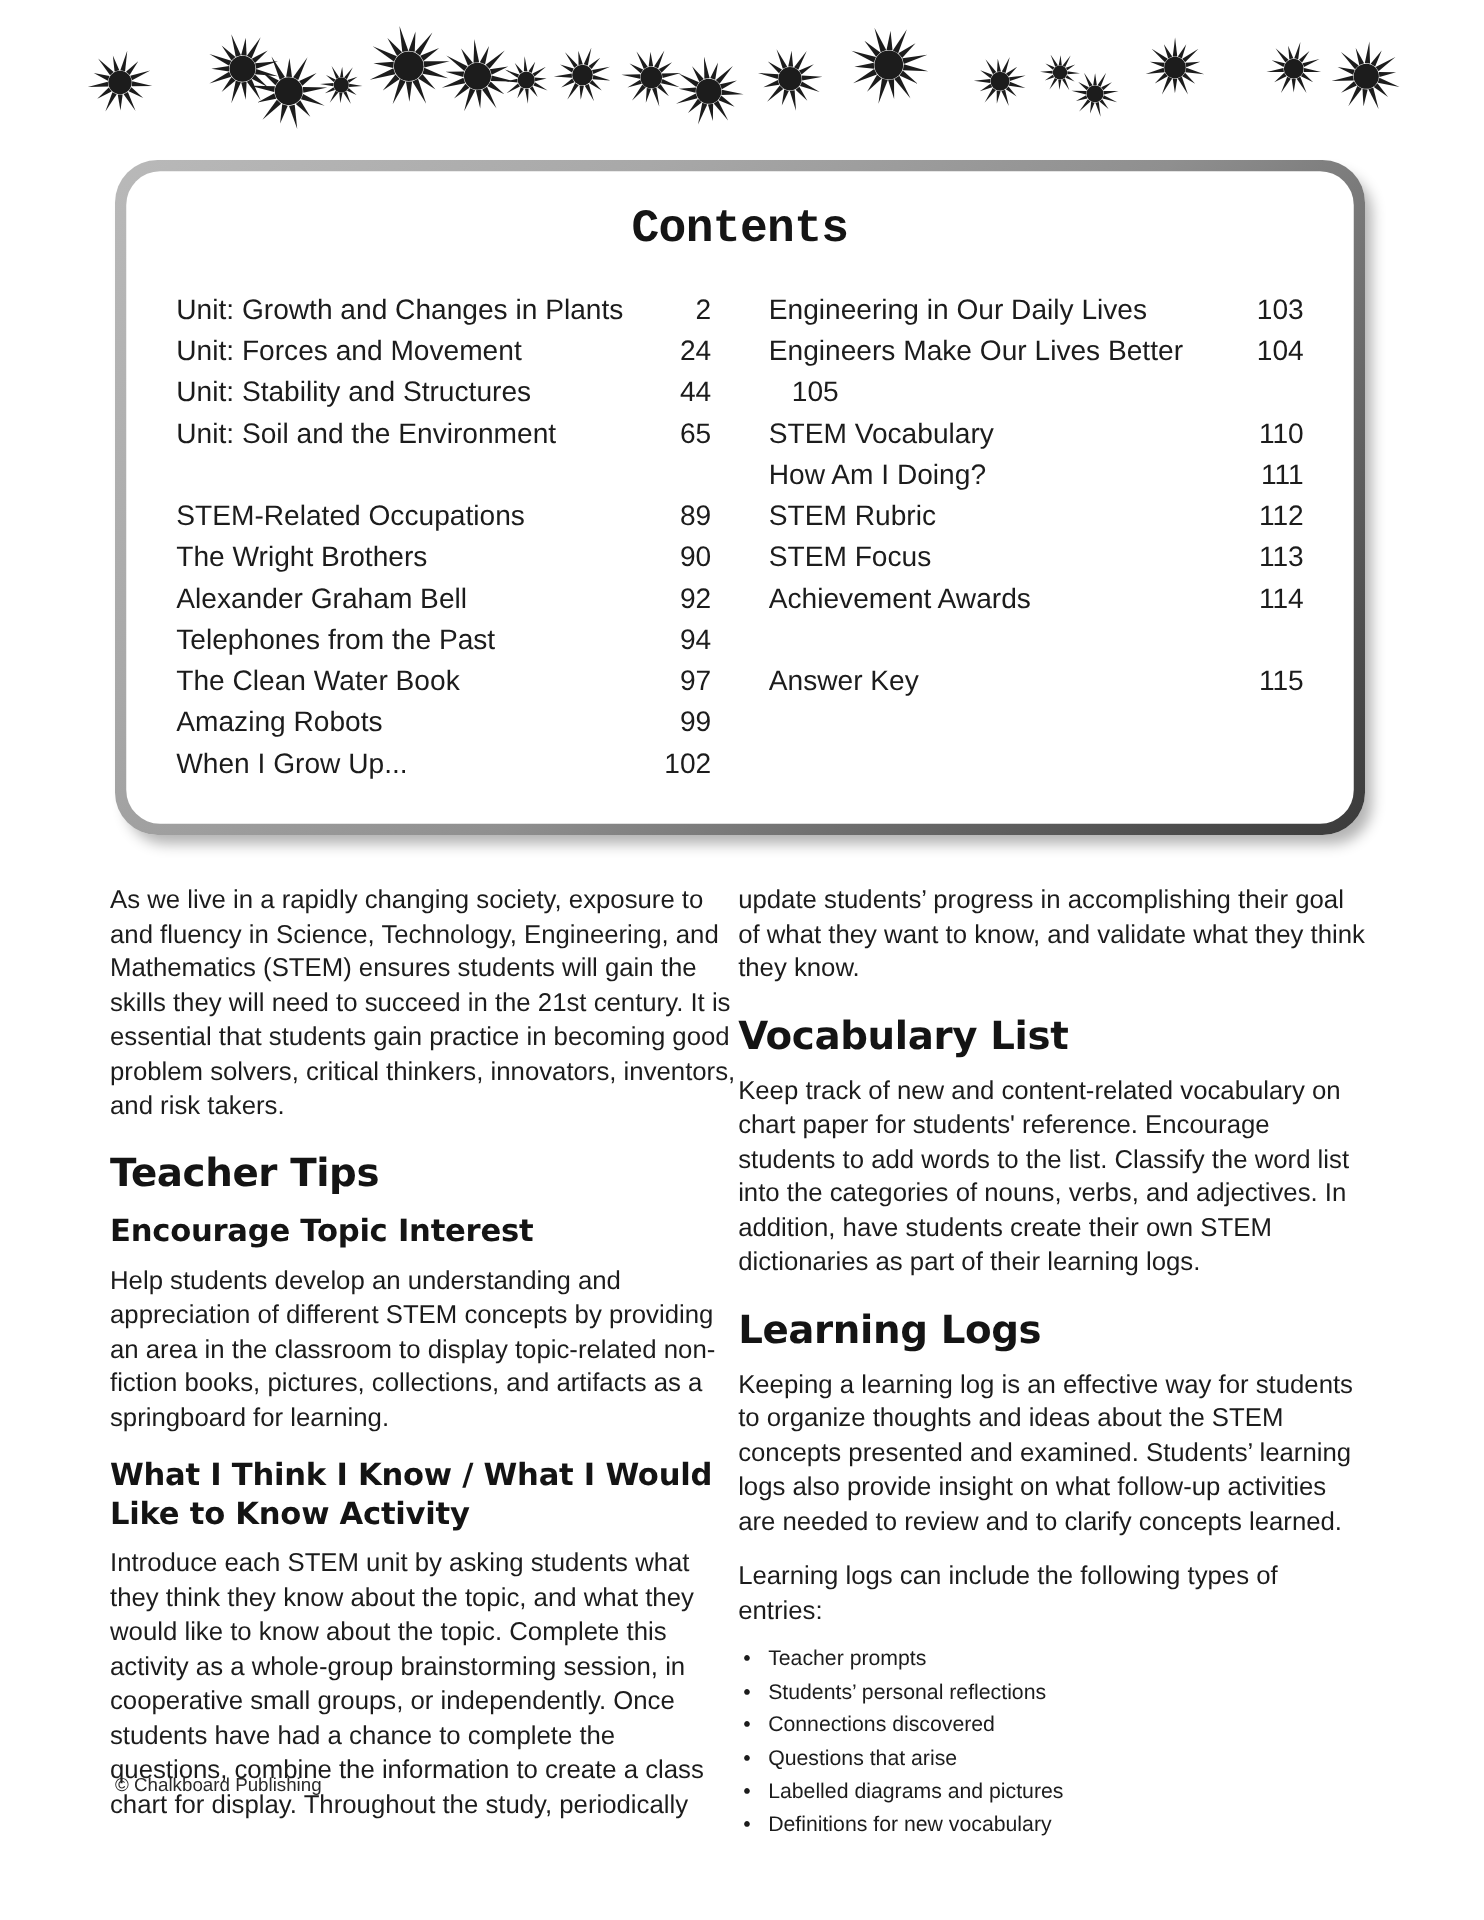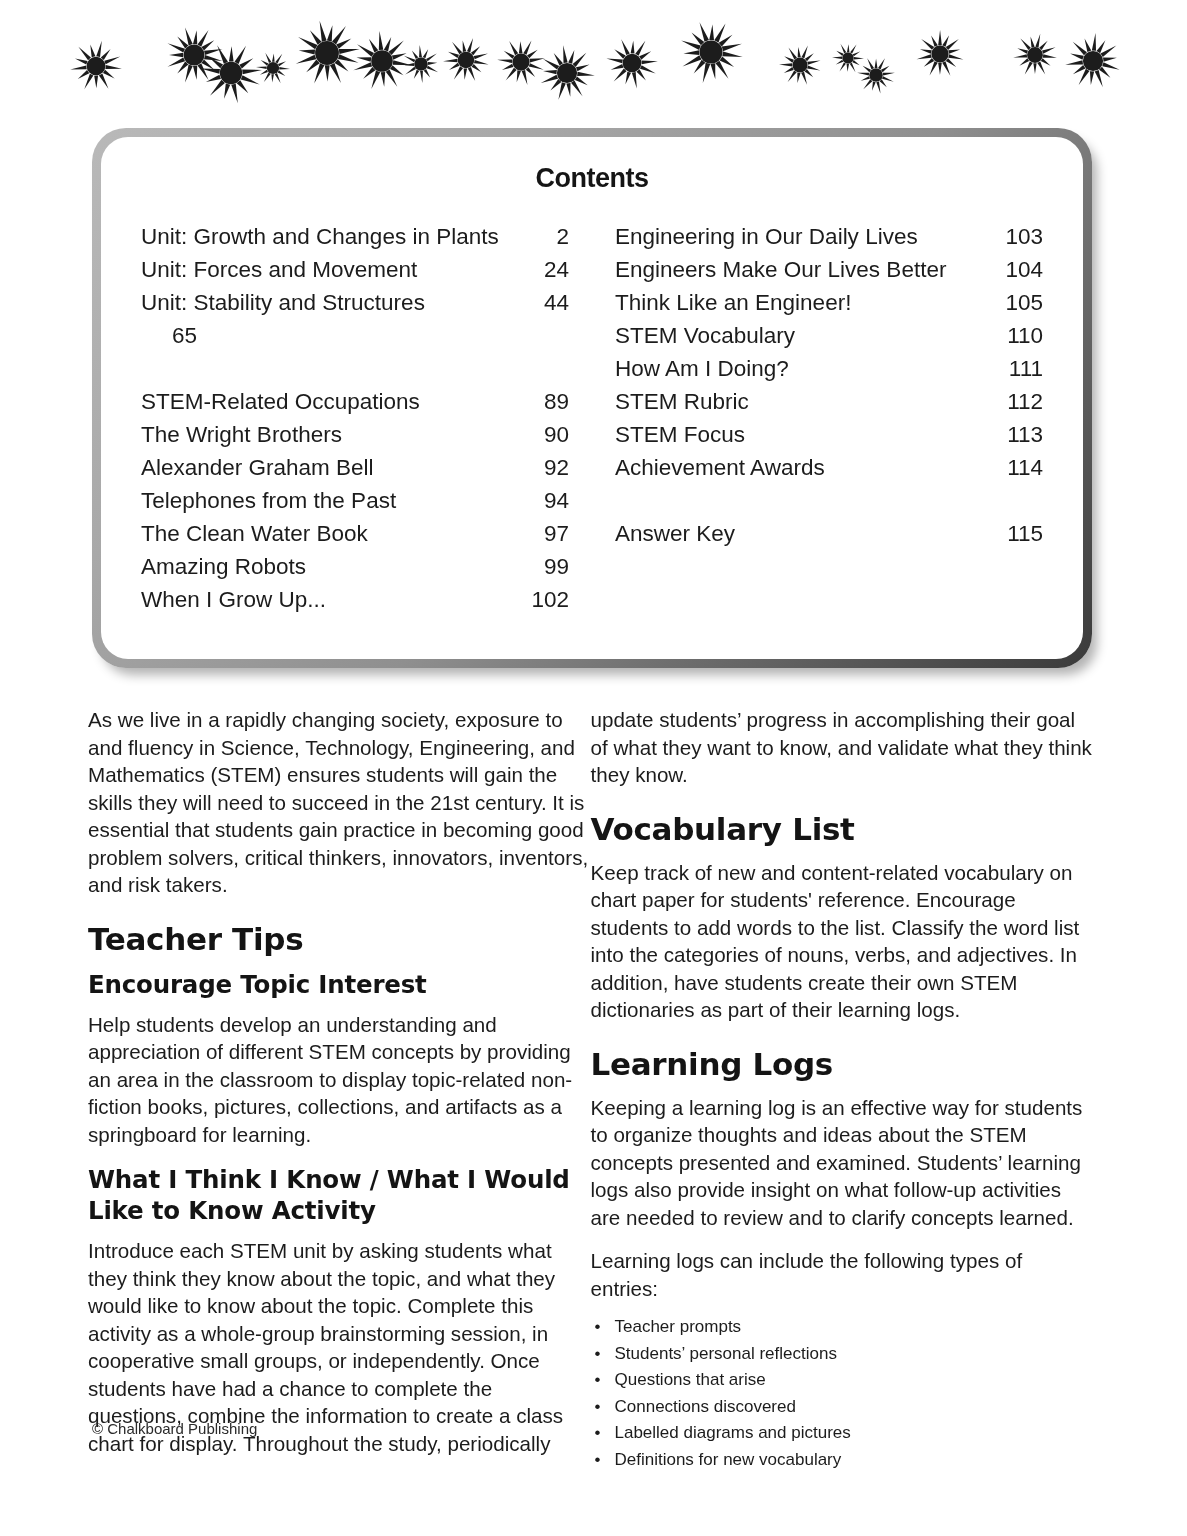--- a/index.html
+++ b/index.html
@@ -45,26 +45,26 @@
   #contents-inner {
     width: 100%;
     height: 100%;
     box-sizing: border-box;
     background: #ffffff;
     border-radius: 27px;
     padding: 26px 40px 20px 40px;
   }
   #contents-title {
     text-align: center;
-    font-size: 27px;
+    font-size: 37px;
     font-weight: 700;
     letter-spacing: -0.5px;
     color: #151515;
     margin: 0 0 26px 0;
-    font-family: Liberation Sans, sans-serif;
+    font-family: Liberation Mono, monospace;
   }
   #toc-columns {
     display: flex;
     gap: 46px;
   }
   .toc-col {
     flex: 1 1 0;
   }
   .toc-row {
     display: flex;
@@ -502,20 +502,21 @@
           </div>
           <div class="toc-row">
             <span class="toc-label">Unit: Forces and Movement</span>
             <span class="toc-page">24</span>
           </div>
           <div class="toc-row">
             <span class="toc-label">Unit: Stability and Structures</span>
             <span class="toc-page">44</span>
           </div>
           <div class="toc-row">
+            <span class="toc-label">Unit: Soil and the Environment</span>
             <span class="toc-page">65</span>
           </div>
           <div class="toc-row spacer"></div>
           <div class="toc-row">
             <span class="toc-label">STEM-Related Occupations</span>
             <span class="toc-page">89</span>
           </div>
           <div class="toc-row">
             <span class="toc-label">The Wright Brothers</span>
             <span class="toc-page">90</span>
@@ -544,21 +545,20 @@
       <div class="toc-col" id="toc-right">
           <div class="toc-row">
             <span class="toc-label">Engineering in Our Daily Lives</span>
             <span class="toc-page">103</span>
           </div>
           <div class="toc-row">
             <span class="toc-label">Engineers Make Our Lives Better</span>
             <span class="toc-page">104</span>
           </div>
           <div class="toc-row">
-            <span class="toc-label">Think Like an Engineer!</span>
             <span class="toc-page">105</span>
           </div>
           <div class="toc-row">
             <span class="toc-label">STEM Vocabulary</span>
             <span class="toc-page">110</span>
           </div>
           <div class="toc-row">
             <span class="toc-label">How Am I Doing?</span>
             <span class="toc-page">111</span>
           </div>
@@ -598,22 +598,22 @@
   <div class="body-col">
     <p class="tight">update students’ progress in accomplishing their goal of what they want to know, and validate what they think they know.</p>
     <h2 class="section-title">Vocabulary List</h2>
     <p>Keep track of new and content-related vocabulary on chart paper for students' reference. Encourage students to add words to the list. Classify the word list into the categories of nouns, verbs, and adjectives. In addition, have students create their own STEM dictionaries as part of their learning logs.</p>
     <h2 class="section-title">Learning Logs</h2>
     <p>Keeping a learning log is an effective way for students to organize thoughts and ideas about the STEM concepts presented and examined. Students’ learning logs also provide insight on what follow-up activities are needed to review and to clarify concepts learned.</p>
     <p class="tight">Learning logs can include the following types of entries:</p>
     <ul class="bullets" id="entries-list">
         <li>Teacher prompts</li>
         <li>Students’ personal reflections</li>
+        <li>Connections discovered</li>
         <li>Questions that arise</li>
-        <li>Connections discovered</li>
         <li>Labelled diagrams and pictures</li>
         <li>Definitions for new vocabulary</li>
       </ul>
   </div>
 
 </div>
 
 <div id="footer-copyright">© Chalkboard Publishing</div>
 
 </body></html>

